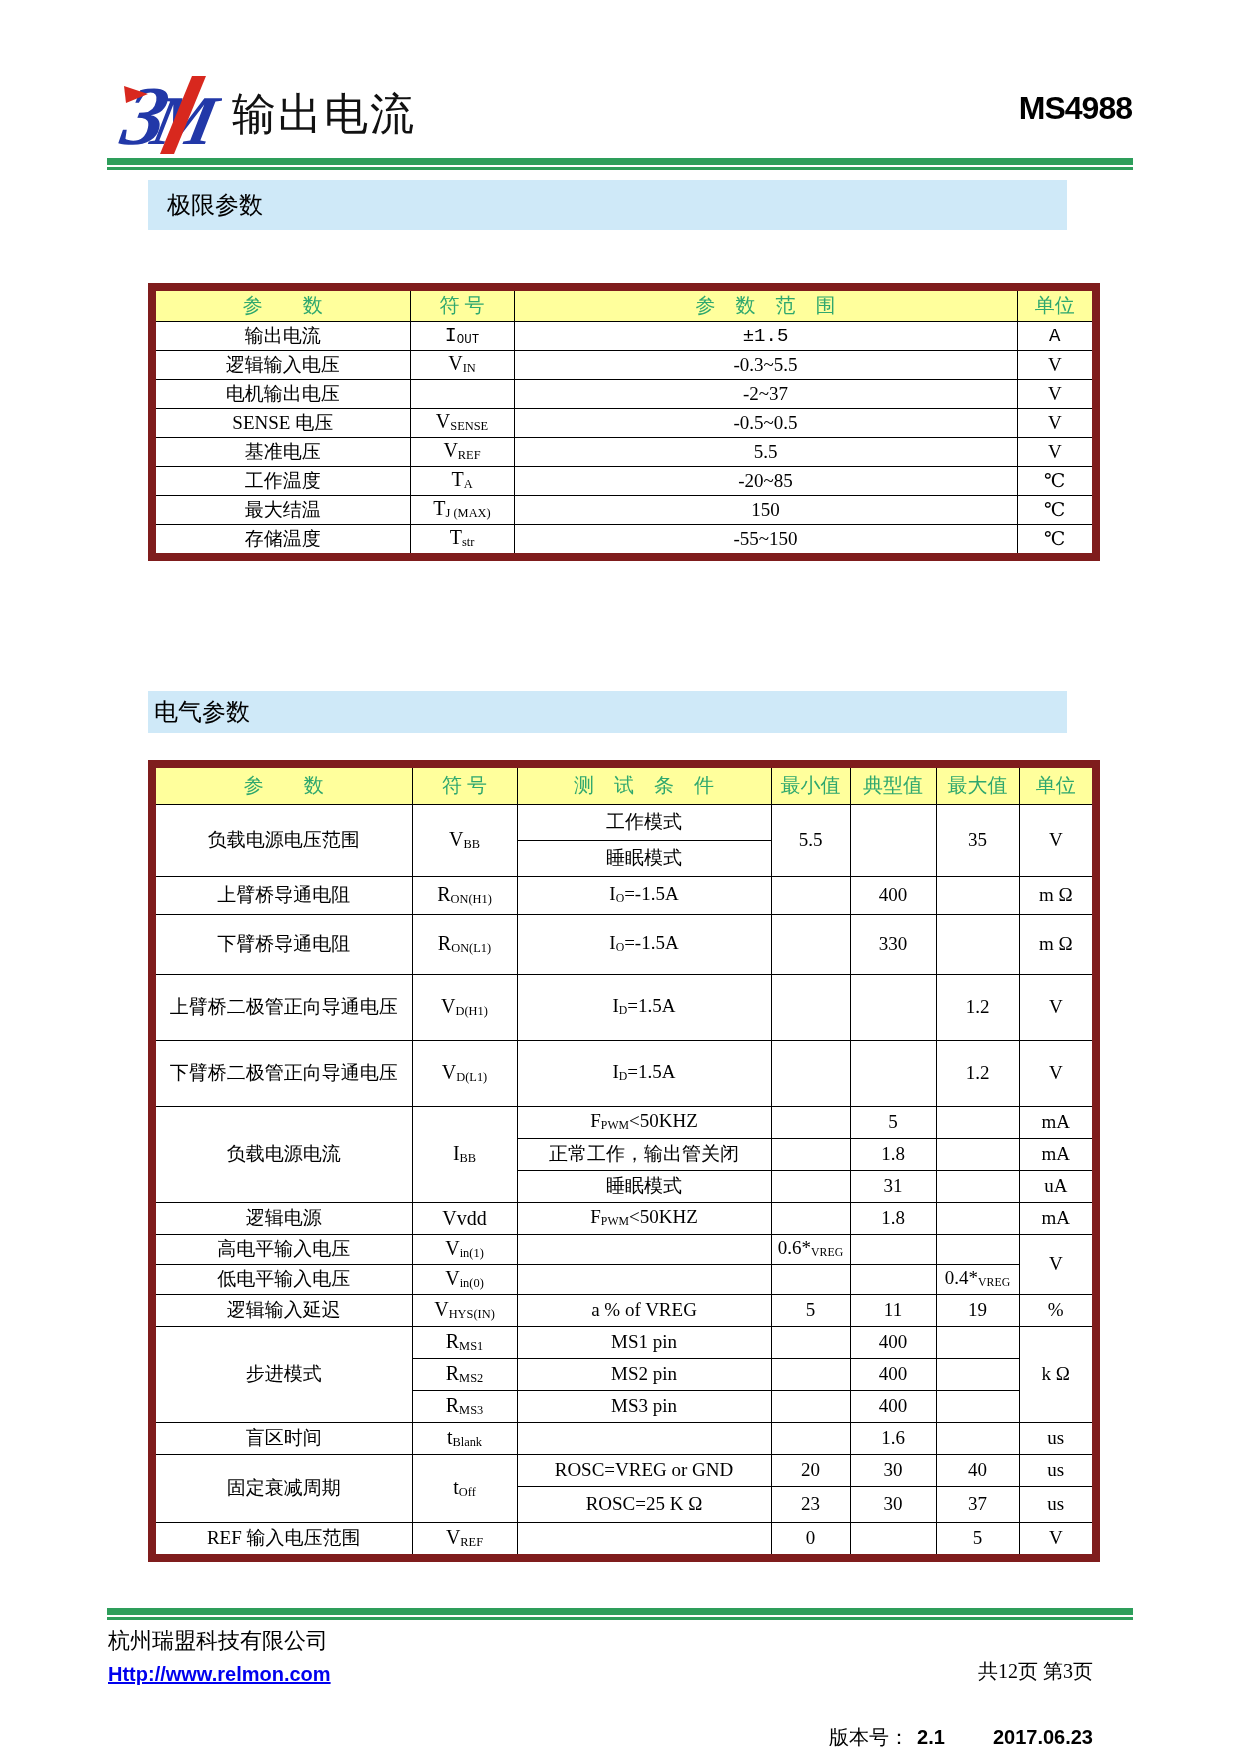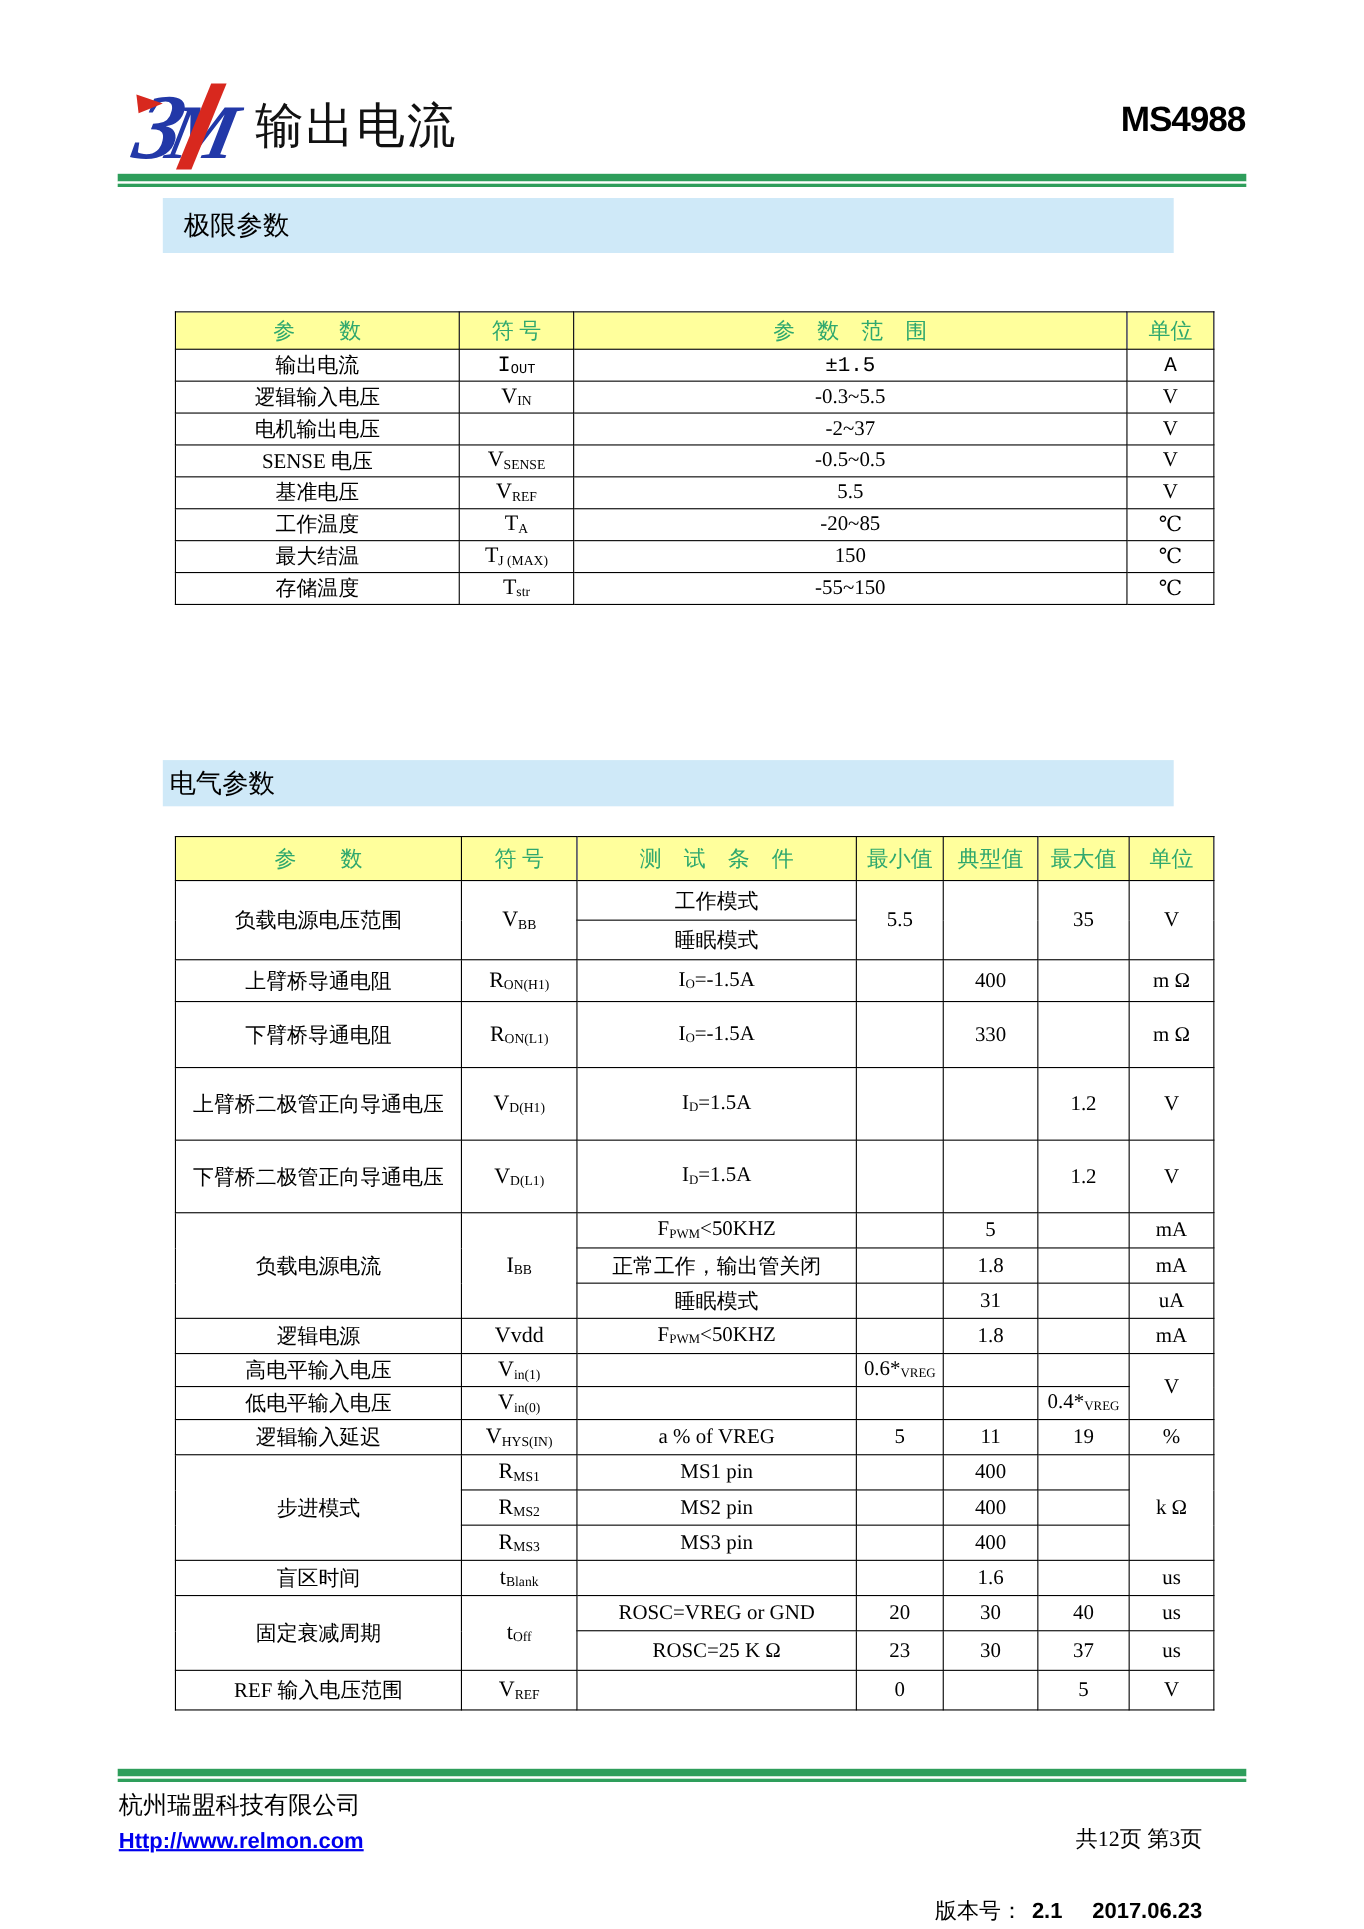--- a/index.html
+++ b/index.html
@@ -24,38 +24,38 @@
   .rule-bottom{top:1608px;}
   
   .banner{
     position:absolute; left:148px; width:919px; background:var(--banner);
     font-size:24px; display:flex; align-items:center; padding-left:6px; box-sizing:border-box;
   }
   .banner-1{top:180px; height:50px;padding-left:19px;}
   .banner-2{top:691px; height:42px;}
   
   table.ds{
-    position:absolute; left:159px; width:944px; border-collapse:collapse; table-layout:fixed;
-    border:1px solid #7f1d1d; font-size:19px; text-align:center;
+    position:absolute; left:148px; width:944px; border-collapse:collapse; table-layout:fixed;
+    border:8px solid #7f1d1d; font-size:19px; text-align:center;
   }
   table.ds td, table.ds th{border:1px solid #000; padding:1px 3px; vertical-align:middle; font-weight:normal; overflow:hidden;}
   table.ds th{background:var(--yellow); color:var(--greentext); font-size:20px;}
   .tbl-limits{top:283px;}
   .tbl-elec{top:760px;}
   .sub{font-size:0.62em; vertical-align:-0.18em; letter-spacing:0;}
   .sym{font-size:20px;}
   
   .f-company{position:absolute; left:108px; top:1626px; font-size:22px;}
   .f-url{
     position:absolute; left:108px; top:1663px; font-size:20px; font-weight:700;
     font-family:"Liberation Sans","DejaVu Sans",sans-serif; color:var(--link); text-decoration:underline;
   }
   .f-ver{position:absolute; top:1724px; right:147px; font-size:20px; display:flex; gap:8px; align-items:baseline;}
   .f-ver .num{font-family:"Liberation Sans","DejaVu Sans",sans-serif; font-weight:700;}
-  .f-ver .date{margin-left:19px;}
+  .f-ver .date{margin-left:40px;}
   .f-pages{position:absolute; top:1658px; right:147px; font-size:20px;}
 </style>
 </head>
 <body>
 
 <div class="page">
 
   <div class="hdr-logo">
     <svg class="logo-mark" viewBox="0 0 104 86" xmlns="http://www.w3.org/2000/svg">
       <g transform="skewX(-12)">

